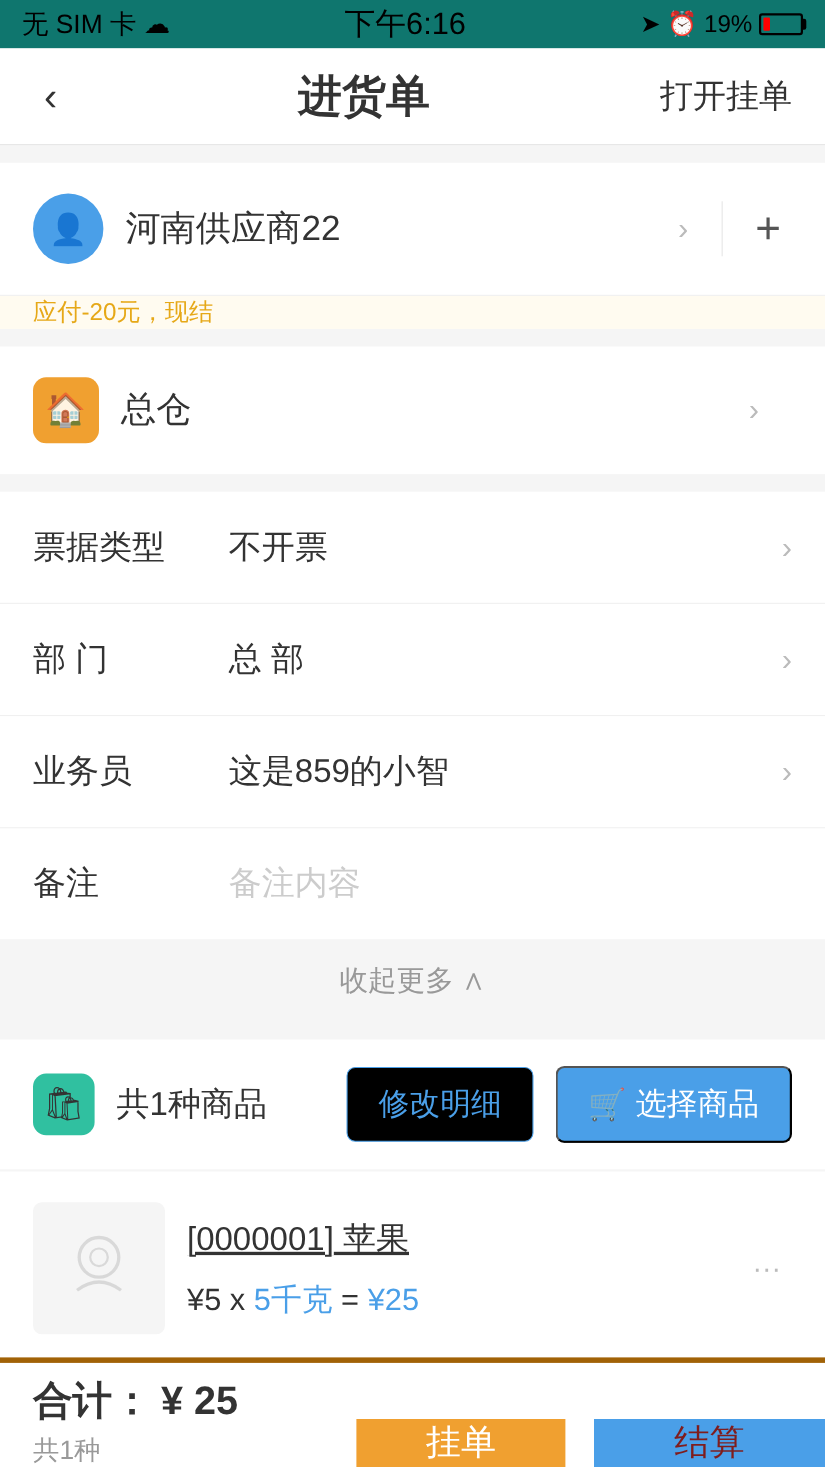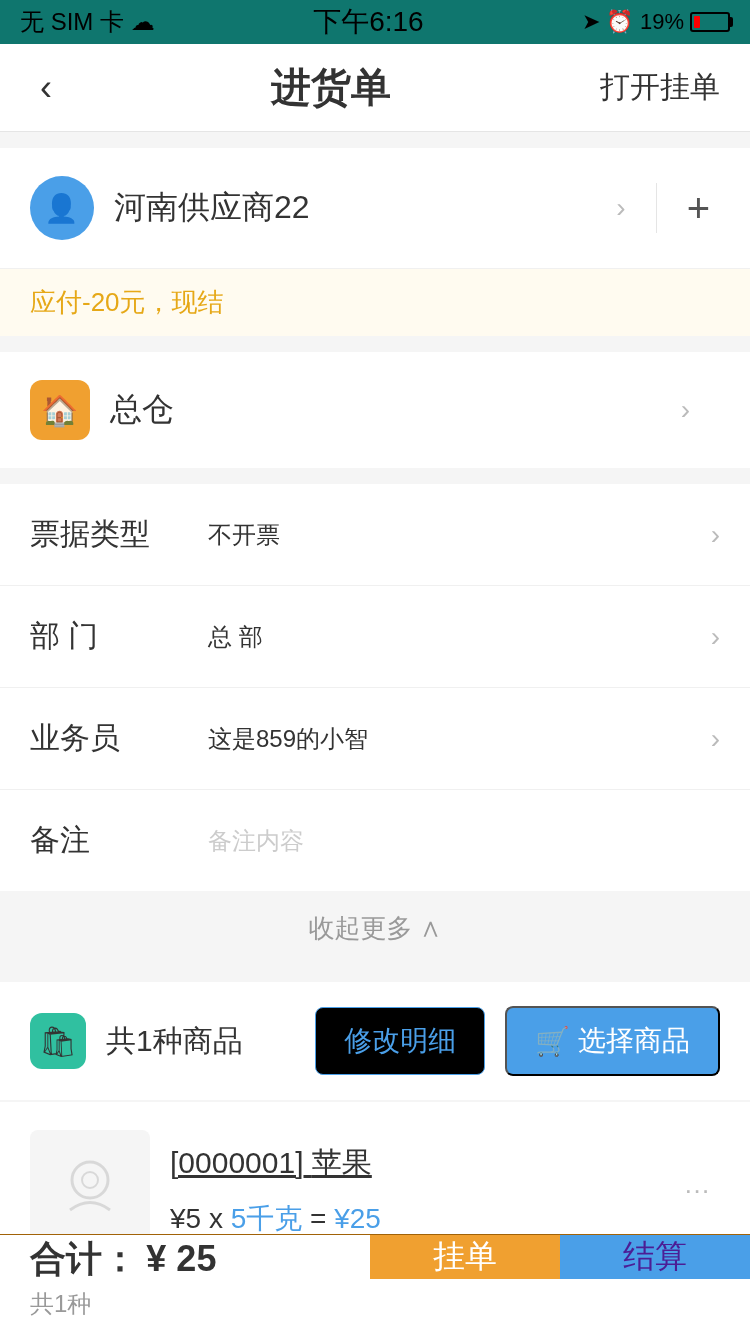--- a/index.html
+++ b/index.html
@@ -105,23 +105,23 @@
       cursor: pointer;
       padding: 0 10px;
     }
     .divider-v {
       width: 1px; height: 50px; background: #e5e5e5; margin-right: 20px;
     }
 
     
     .notice-bar {
       background: #fffbf0;
-      padding: 16px 30px;
+      padding: 0 30px;
       color: #e6a817;
-      font-size: 26px;
+      font-size: 22px;
     }
 
     
     .warehouse-row {
       display: flex;
       align-items: center;
       padding: 28px 30px;
       background: #fff;
       margin-top: 16px;
     }
@@ -152,21 +152,21 @@
     }
     .form-row:last-child { border-bottom: none; }
     .form-label {
       font-size: 30px;
       color: #333;
       width: 130px;
       flex-shrink: 0;
     }
     .form-value {
       flex: 1;
-      font-size: 24px;
+      font-size: 30px;
       color: #333;
     }
     .form-placeholder {
       color: #ccc;
     }
     .form-chevron {
       color: #bbb;
       font-size: 28px;
     }
 
@@ -260,23 +260,24 @@
     }
 
     
     .bottom-bar {
       position: fixed;
       bottom: 0;
       left: 0;
       width: 750px;
       height: 100px;
       display: flex;
-      align-items: flex-start;
-      background: #fff;
-      border-top: 1px solid #a16207;
+      align-items: flex-end;
+      background: #fff;
+      border-top: 5px solid #a16207;
+      gap: 26px;
     }
     .bottom-total {
       flex: 1;
       display: flex;
       flex-direction: column;
       justify-content: center;
       padding: 0 30px;
     }
     .total-main {
       font-size: 30px;
@@ -290,25 +291,25 @@
     }
     .btn-hang {
       width: 190px;
       background: #f0a030;
       display: flex; align-items: center; justify-content: center;
       font-size: 32px;
       color: #fff;
       cursor: pointer;
     }
     .btn-checkout {
-      width: 190px;
+      width: 210px;
       background: #4a9fe8;
       display: flex; align-items: center; justify-content: center;
       font-size: 32px;
-      color: #4c1d95;
+      color: #7f1d1d;
       cursor: pointer;
     }
 
     
     .bottom-spacer { height: 110px; }
   </style>
 </head>
 <body>
 
 <div class="status-bar">

